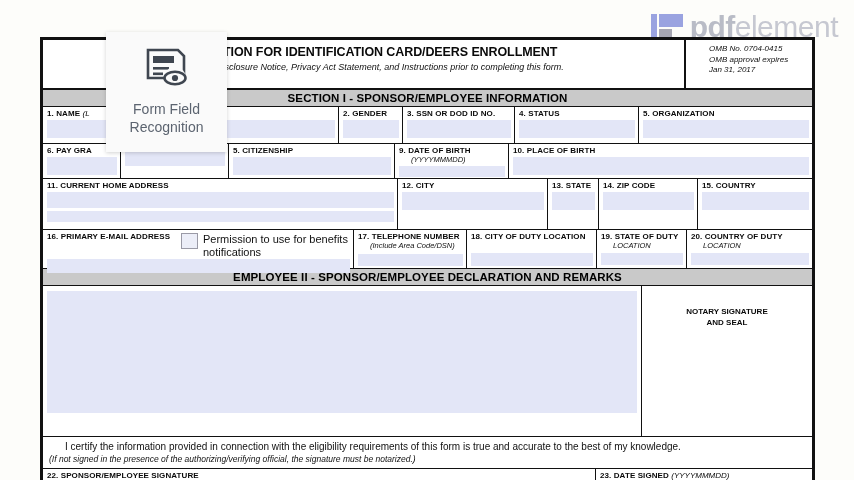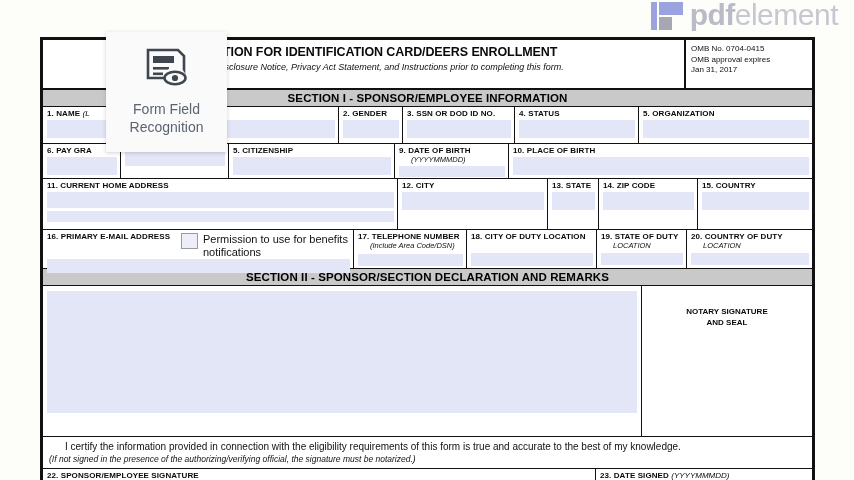--- a/index.html
+++ b/index.html
@@ -6,21 +6,21 @@
   body{
     width:854px;height:480px;
     background:#fdfdfa;
     font-family:"Liberation Sans", sans-serif;
     overflow:hidden;
     position:relative;
   }
   
   .logo-bar{
     position:absolute; top:0; left:0; width:854px; height:42px;
-    display:flex; align-items:flex-start; justify-content:flex-end;
+    display:flex; align-items:flex-end; justify-content:flex-end;
     padding-right:16px; box-sizing:border-box;
   }
   .logo{ display:flex; align-items:center; gap:7px; }
   .logo-mark{ position:relative; width:34px; height:30px; }
   .logo-mark .lm-top{
     position:absolute; left:10px; top:2px; width:24px; height:13px;
     background:#9aa3e0;
   }
   .logo-mark .lm-stem{
     position:absolute; left:2px; top:2px; width:6px; height:28px;
@@ -54,22 +54,22 @@
     flex:1; text-align:center; padding-top:5px; box-sizing:border-box;
   }
   .form-title{
     font-size:12.5px; font-weight:bold; color:#0a0a0a; letter-spacing:-0.1px;
   }
   .form-sub{
     font-size:9px; font-style:italic; color:#111; margin-top:3px;
   }
   .omb{
     width:128px; border-left:2px solid #111;
-    font-size:8px; color:#111;
-    padding:4px 0 0 5px; box-sizing:border-box; line-height:1.32;
+    font-size:8px; font-style:italic; color:#111;
+    padding:4px 0 0 23px; box-sizing:border-box; line-height:1.32;
   }
 
   
   .secbar{
     background:#c9c9c9;
     border-bottom:1.5px solid #111;
     text-align:center;
     font-size:11.5px; font-weight:bold; color:#000;
     padding:2px 0 2px 0;
     letter-spacing:0.1px;
@@ -276,21 +276,21 @@
       <div class="lbl2">LOCATION</div>
       <div class="fld" style="height:12px;margin-top:3px"></div>
     </div>
     <div class="cell" style="flex:1">
       <div class="lbl">20.  COUNTRY OF DUTY</div>
       <div class="lbl2">LOCATION</div>
       <div class="fld" style="height:12px;margin-top:3px"></div>
     </div>
   </div>
 
-  <div class="secbar">SECTION II - SPONSOR/SECTION DECLARATION AND REMARKS</div>
+  <div class="secbar">EMPLOYEE II - SPONSOR/EMPLOYEE DECLARATION AND REMARKS</div>
 
   <div class="remarks-row">
     <div class="remarks-cell">
       <div class="remarks-fld"></div>
     </div>
     <div class="notary">
       <div class="notary-t">NOTARY SIGNATURE</div>
       <div class="notary-t">AND SEAL</div>
     </div>
   </div>

